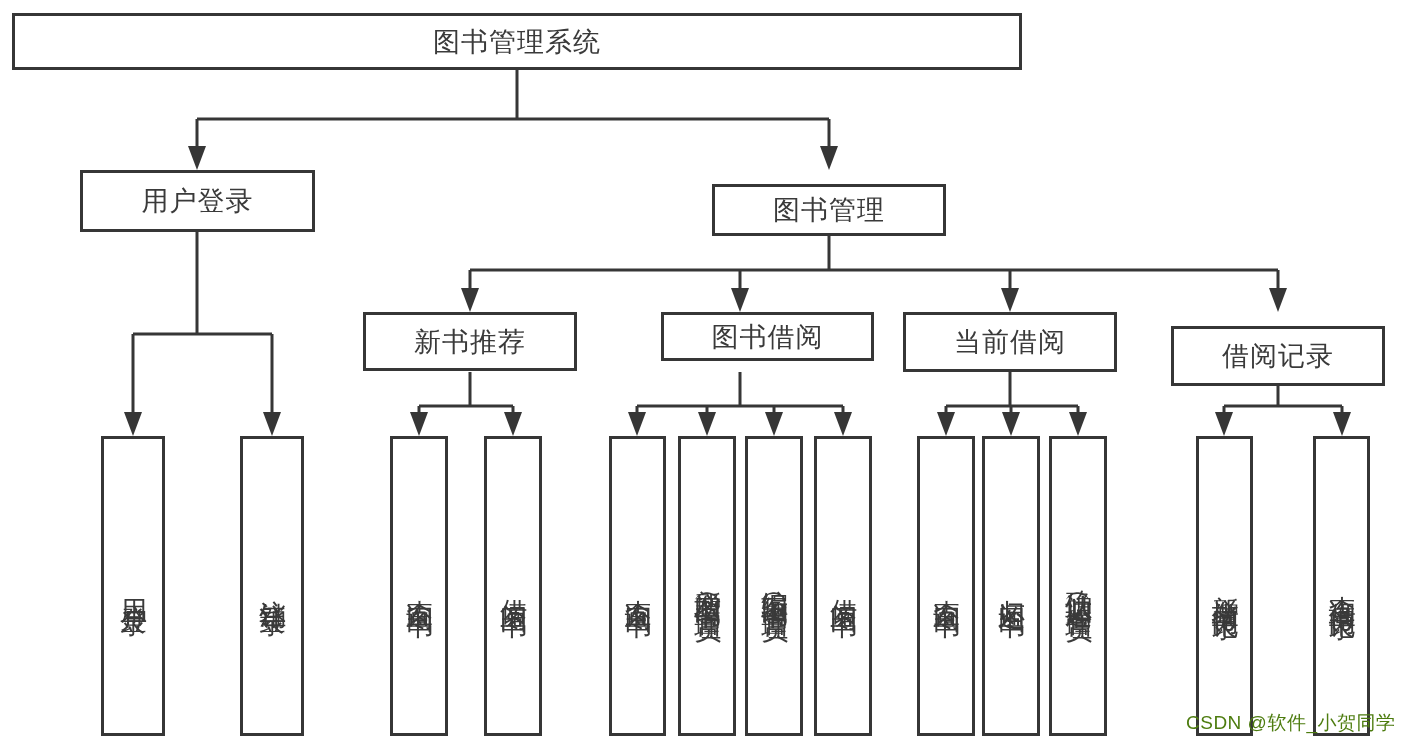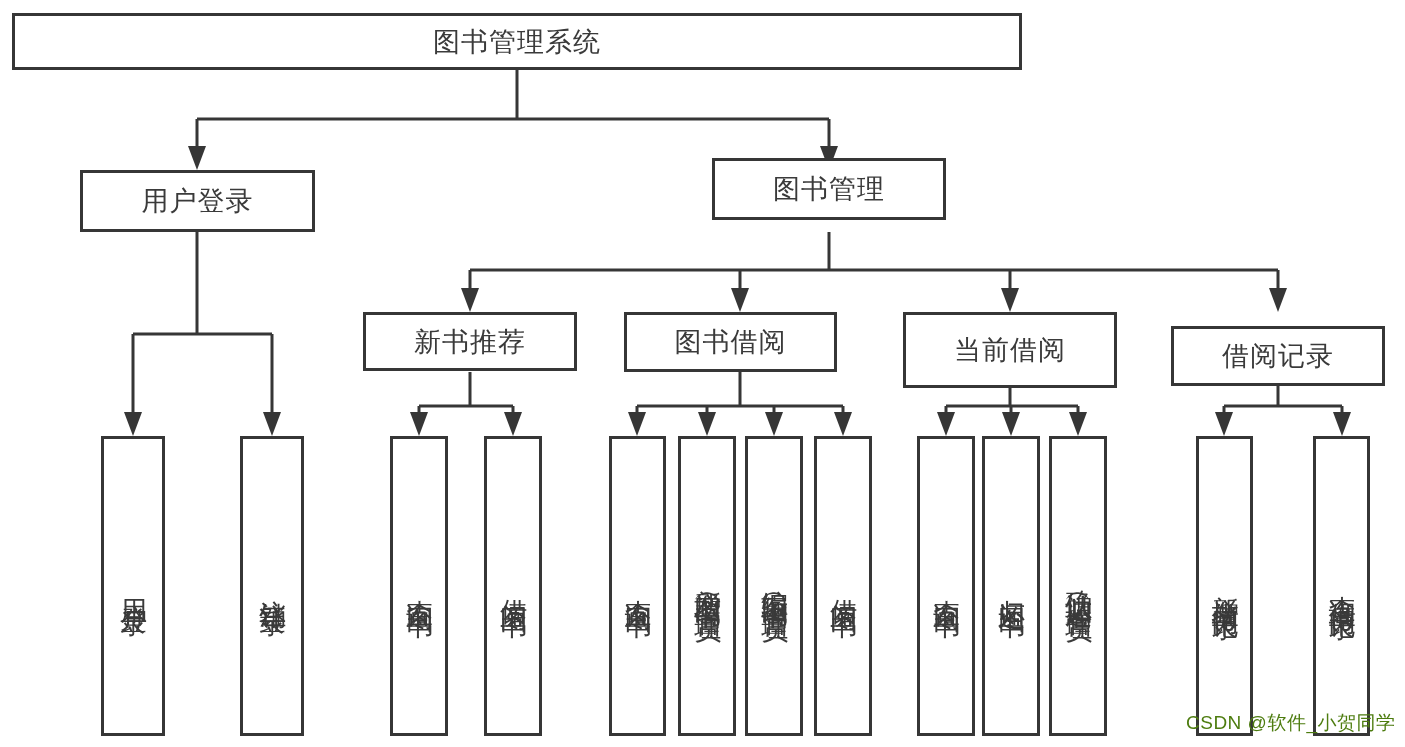--- a/index.html
+++ b/index.html
@@ -88,31 +88,31 @@
     </g>
   </svg>
 
   <div class="node" style="left:12px; top:13px; width:1010px; height:57px;">
     <span>图书管理系统</span>
   </div>
 
   <div class="node" style="left:80px; top:170px; width:235px; height:62px;">
     <span>用户登录</span>
   </div>
-  <div class="node" style="left:712px; top:158px; width:234px; height:62px;">
+  <div class="node" style="left:712px; top:184px; width:234px; height:52px;">
     <span>图书管理</span>
   </div>
 
   <div class="node" style="left:363px; top:312px; width:214px; height:59px;">
     <span>新书推荐</span>
   </div>
-  <div class="node" style="left:624px; top:312px; width:213px; height:60px;">
+  <div class="node" style="left:661px; top:312px; width:213px; height:49px;">
     <span>图书借阅</span>
   </div>
-  <div class="node" style="left:903px; top:312px; width:214px; height:76px;">
+  <div class="node" style="left:903px; top:312px; width:214px; height:60px;">
     <span>当前借阅</span>
   </div>
   <div class="node" style="left:1171px; top:312px; width:214px; height:60px;margin-top:14px;">
     <span>借阅记录</span>
   </div>
 
   <div class="node leaf" style="left:101px; top:436px; width:64px; height:300px;">
     <span>用户登录</span>
   </div>
   <div class="node leaf" style="left:240px; top:436px; width:64px; height:300px;">

